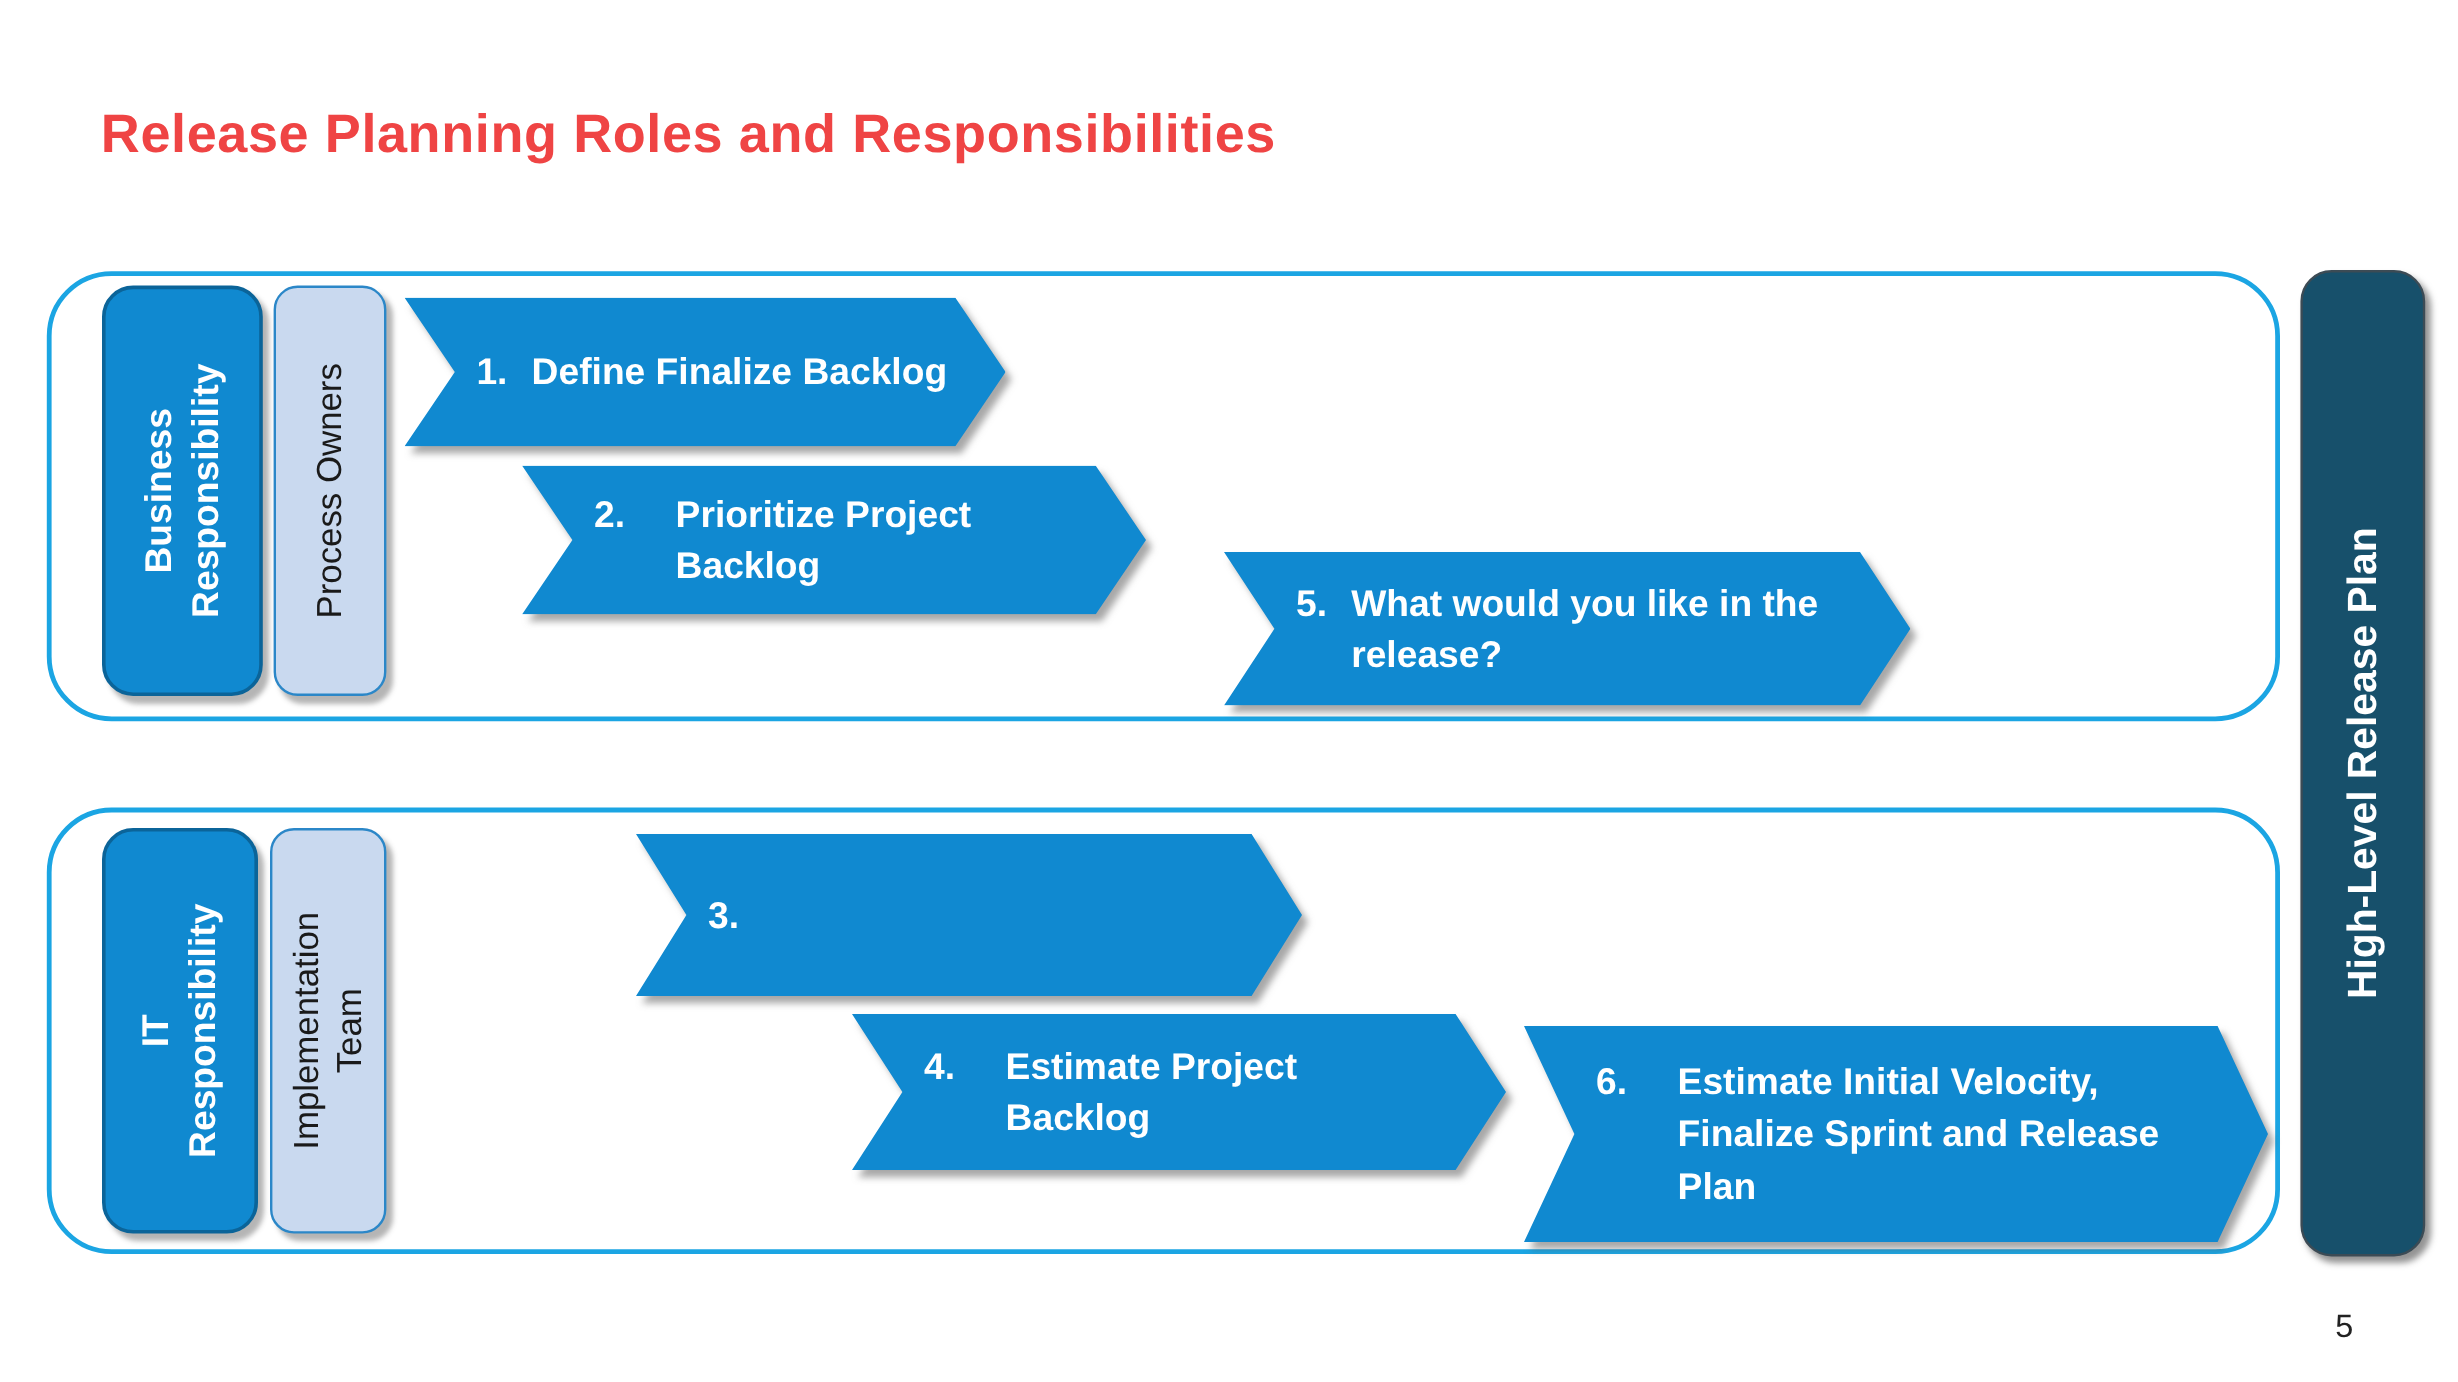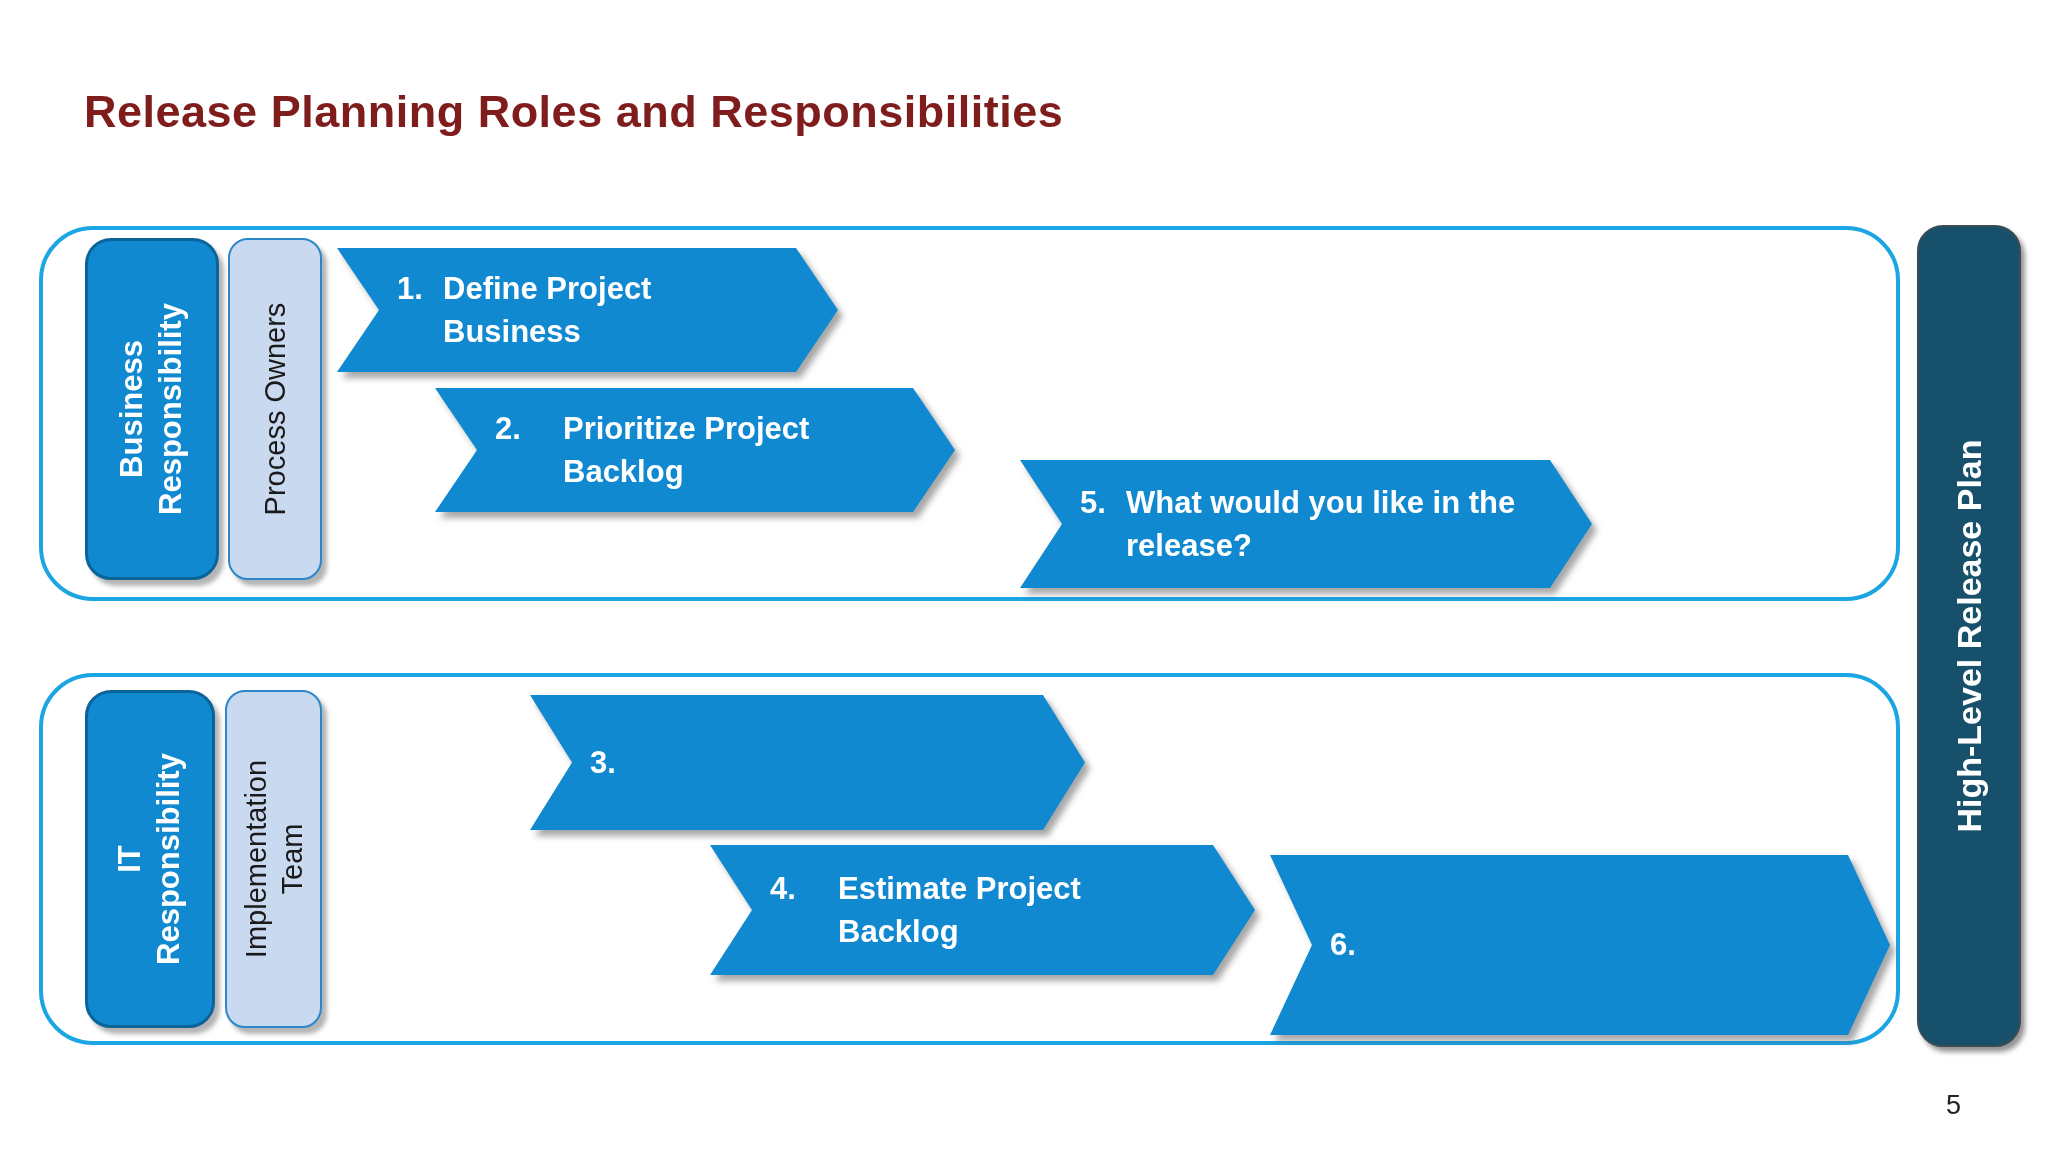--- a/index.html
+++ b/index.html
@@ -2,21 +2,21 @@
 <html><head>
 <meta charset="utf-8">
 <style>
   html,body{margin:0;padding:0;background:#ffffff;}
   body{
     width:2048px;height:1152px;position:relative;overflow:hidden;
     font-family:"Liberation Sans", sans-serif;
   }
   .title{
     position:absolute;left:84px;top:86px;
-    font-size:45px;font-weight:bold;color:#7f1d1d;letter-spacing:0.5px;
+    font-size:45px;font-weight:bold;color:#ef4444;letter-spacing:0.5px;
   }
   .lane{
     position:absolute;left:39px;width:1861px;
     border:4px solid #1ba5e3;border-radius:54px;background:#fff;
     box-sizing:border-box;
   }
   .lane1{top:226px;height:375px;}
   .lane2{top:673px;height:372px;}
 
   .rolebox,.teambox{
@@ -80,21 +80,21 @@
 </div>
 
 <div class="teambox" style="left:228px;top:238px;width:94px;height:342px;">
   <div class="vlabel" style="width:342px;">Process Owners</div>
 </div>
 
 <div class="chev-wrap" style="left:337px;top:248px;width:501px;height:124px;">
   <div class="chev">
     <div class="chev-text">
       <span class="num numgap-sm">1.</span>
-      <span class="lbl">Define Project Business</span>
+      <span class="lbl">Define Finalize Backlog</span>
     </div>
   </div>
 </div>
 
 <div class="chev-wrap" style="left:435px;top:388px;width:520px;height:124px;">
   <div class="chev">
     <div class="chev-text">
       <span class="num numgap-lg">2.</span>
       <span class="lbl">Prioritize Project
 Backlog</span>
@@ -139,20 +139,23 @@
       <span class="lbl">Estimate Project
 Backlog</span>
     </div>
   </div>
 </div>
 
 <div class="chev-wrap" style="left:1270px;top:855px;width:620px;height:180px;">
   <div class="chev">
     <div class="chev-text">
       <span class="num numgap-lg">6.</span>
+      <span class="lbl">Estimate Initial Velocity,
+Finalize Sprint and Release
+Plan</span>
     </div>
   </div>
 </div>
 
 <div class="release-bar">
   <div class="vlabel" style="width:822px;">High-Level Release Plan</div>
 </div>
 
 <div class="page-num">5</div>
 

